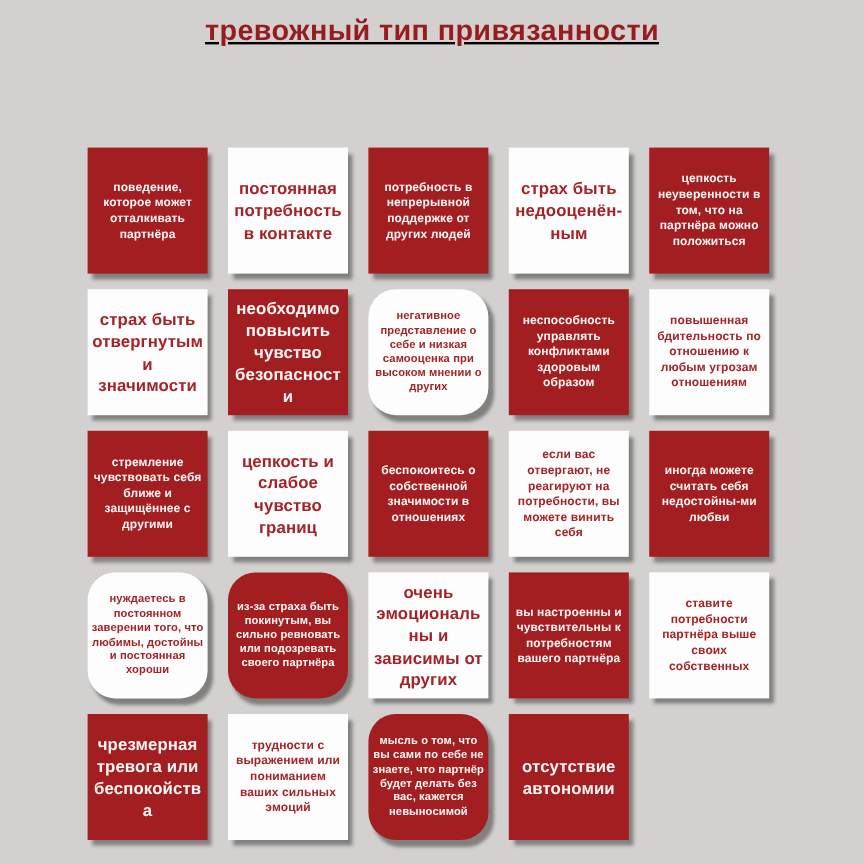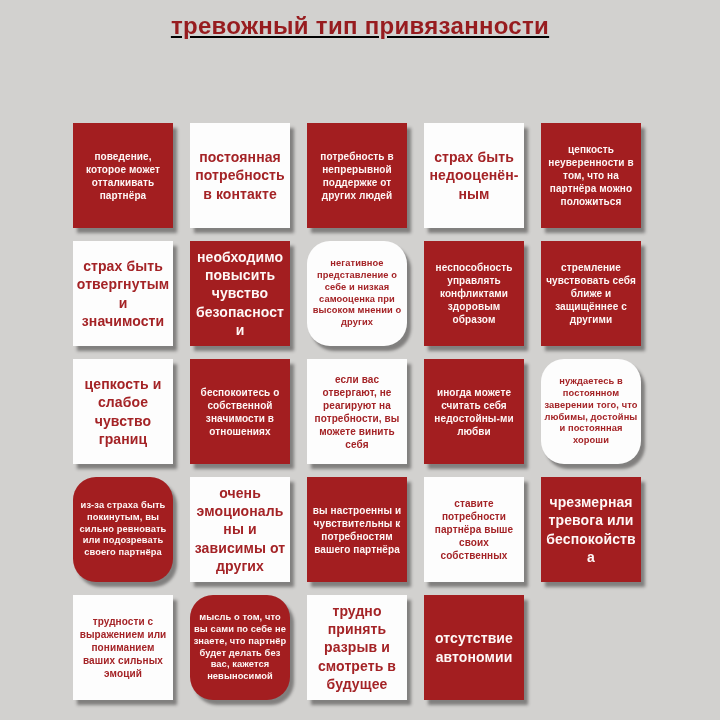--- a/index.html
+++ b/index.html
@@ -95,20 +95,23 @@
       </div>
       <div class="cell red">
         <span>необходимо повысить чувство безопасности</span>
       </div>
       <div class="cell white xs">
         <span>негативное представление о себе и низкая самооценка при высоком мнении о других</span>
       </div>
       <div class="cell red sm">
         <span>неспособность управлять конфликтами здоровым образом</span>
       </div>
+      <div class="cell white sm">
+        <span>повышенная бдительность по отношению к любым угрозам отношениям</span>
+      </div>
       <div class="cell red sm">
         <span>стремление чувствовать себя ближе и защищённее с другими</span>
       </div>
       <div class="cell white">
         <span>цепкость и слабое чувство границ</span>
       </div>
       <div class="cell red sm">
         <span>беспокоитесь о собственной значимости в отношениях</span>
       </div>
       <div class="cell white sm">
@@ -134,20 +137,17 @@
       </div>
       <div class="cell red">
         <span>чрезмерная тревога или беспокойства</span>
       </div>
       <div class="cell white sm">
         <span>трудности с выражением или пониманием ваших сильных эмоций</span>
       </div>
       <div class="cell red xs">
         <span>мысль о том, что вы сами по себе не знаете, что партнёр будет делать без вас, кажется невыносимой</span>
       </div>
-      <div class="cell white">
-        <span>трудно принять разрыв и смотреть в будущее</span>
-      </div>
       <div class="cell red">
         <span>отсутствие автономии</span>
       </div>
     </div>
 </div>
 
 </body></html>

